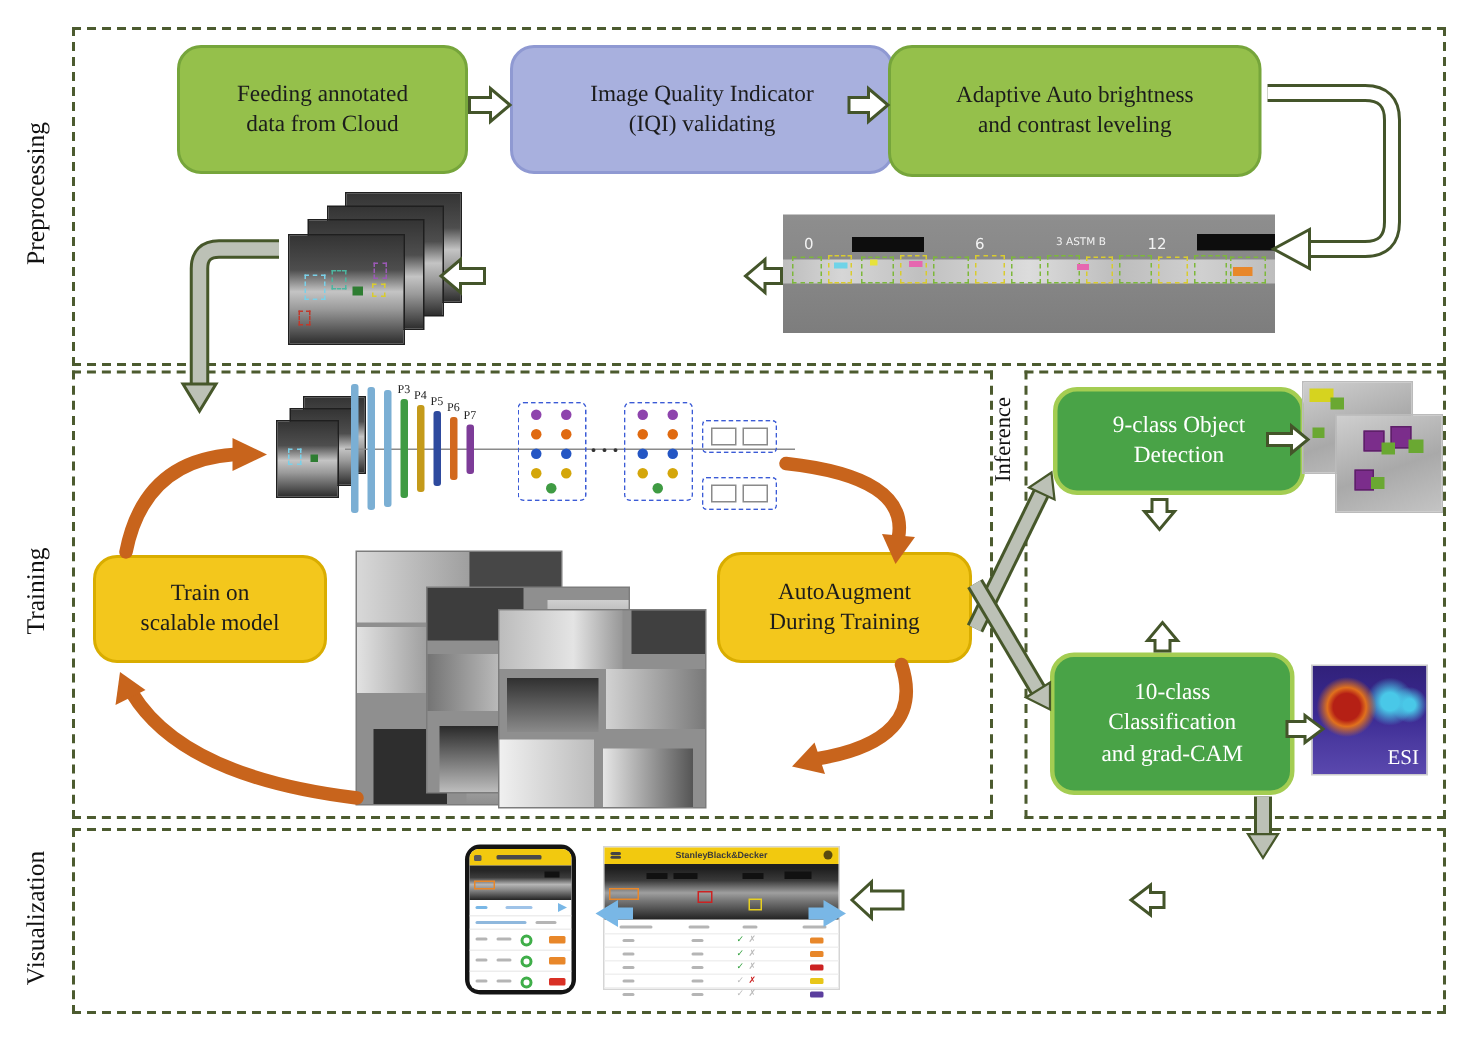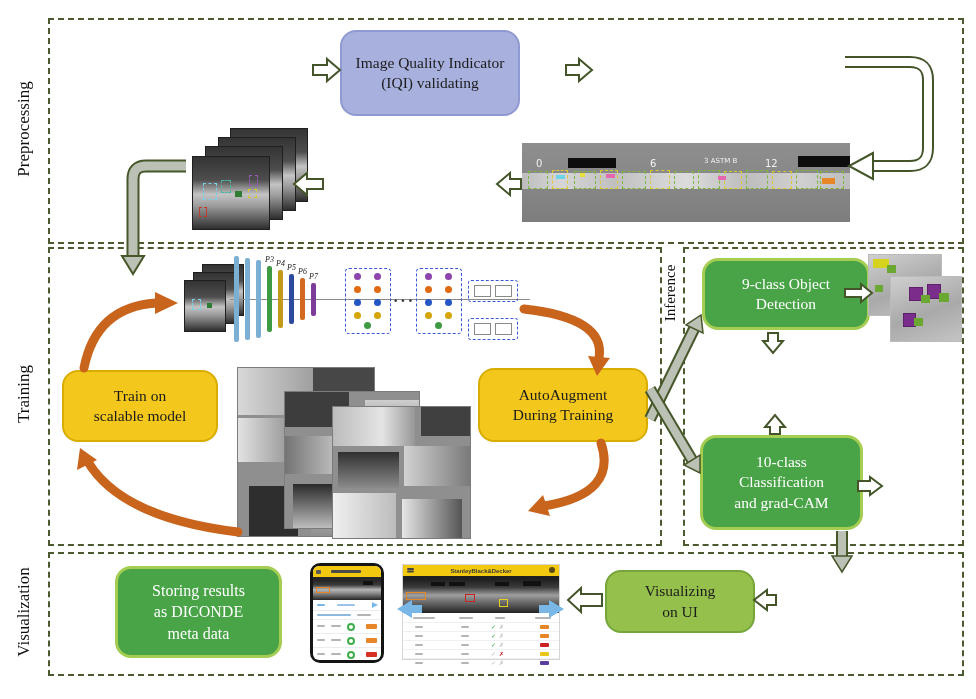--- a/index.html
+++ b/index.html
@@ -22,21 +22,21 @@
   .bar{position:absolute;background:#0d0d0d;}
   .wnum{position:absolute;font-family:"DejaVu Sans",sans-serif;font-size:10px;color:#f2f2f2;}
   .ann{position:absolute;border:1px dashed #7db83a;box-sizing:border-box;}
   .speck{position:absolute;}
   
   .slice{position:absolute;border:1px solid #1f1f1f;box-sizing:border-box;
      background:linear-gradient(180deg,#343434 0%,#4e4e4e 32%,#c4c4c4 52%,#9b9b9b 68%,#2e2e2e 100%);}
   .mark{position:absolute;border:1px dashed;box-sizing:border-box;}
   
   .nbar{position:absolute;width:5px;border-radius:2px;}
-  .plabel{position:absolute;font-size:8px;font-style:italic;color:#222;}
+  .plabel{position:absolute;font-size:8px;color:#222;}
   .bifpn{position:absolute;border:1.5px dashed #3b5bd6;border-radius:4px;}
   .dot{position:absolute;width:7px;height:7px;border-radius:50%;}
   .hgroup{position:absolute;border:1.5px dashed #3b5bd6;border-radius:3px;display:flex;align-items:center;justify-content:center;gap:4px;}
   .hconv{width:15px;height:10px;background:#fff;border:1px solid #8a8a8a;}
   
   .collage{position:absolute;background:#8f8f8f;box-shadow:0 0 0 1px #7c7c7c;}
   .cp{position:absolute;}
   
   .detimg{position:absolute;background:linear-gradient(160deg,#cfcfcf,#a9a9a9 55%,#c4c4c4);border:1px solid #bbb;}
   .dbox{position:absolute;}
@@ -71,22 +71,26 @@
   <div class="sect" style="left:48px;top:18px;width:912px;height:222px;"></div>
   <div class="sect" style="left:48px;top:247px;width:610px;height:295px;"></div>
   <div class="sect" style="left:683px;top:247px;width:277px;height:295px;"></div>
   <div class="sect" style="left:48px;top:552px;width:912px;height:120px;"></div>
 
   <div class="vlabel" style="left:24px;top:129px;">Preprocessing</div>
   <div class="vlabel" style="left:24px;top:394px;">Training</div>
   <div class="vlabel" style="left:670px;top:293px;font-size:15px;">Inference</div>
   <div class="vlabel" style="left:24px;top:612px;">Visualization</div>
 
-  <div class="box blue" style="left:340px;top:30px;width:180px;height:86px;">Image Quality Indicator
+  <div class="box green" style="left:118px;top:30px;width:194px;height:86px;">Feeding annotated
+data from Cloud</div>
+  <div class="box blue" style="left:340px;top:30px;width:256px;height:86px;">Image Quality Indicator
 (IQI) validating</div>
+  <div class="box green" style="left:592px;top:30px;width:249px;height:88px;">Adaptive Auto brightness
+and contrast leveling</div>
 
   <div class="weld">
     <div class="weld-band"></div>
     <div class="bar" style="left:46px;top:15px;width:48px;height:10px;"></div>
     <div class="bar" style="left:276px;top:13px;width:52px;height:11px;"></div>
     <span class="wnum" style="left:14px;top:15px;">0</span>
     <span class="wnum" style="left:128px;top:15px;">6</span>
     <span class="wnum" style="left:182px;top:14px;font-size:7px;">3 ASTM B</span>
     <span class="wnum" style="left:243px;top:15px;">12</span>
     <span class="ann" style="left:6px;top:28px;width:20px;height:18px;"></span>
@@ -218,26 +222,24 @@
   </div>
   <div class="detimg" style="left:890px;top:276px;width:70px;height:64px;">
     <span class="dbox" style="left:18px;top:10px;width:12px;height:12px;background:#7b2d8b;border:1px solid #5e2069;"></span>
     <span class="dbox" style="left:36px;top:7px;width:12px;height:13px;background:#7b2d8b;border:1px solid #5e2069;"></span>
     <span class="dbox" style="left:48px;top:16px;width:10px;height:9px;background:#6aa832;"></span>
     <span class="dbox" style="left:30px;top:18px;width:9px;height:8px;background:#6aa832;"></span>
     <span class="dbox" style="left:12px;top:36px;width:11px;height:12px;background:#7b2d8b;border:1px solid #5e2069;"></span>
     <span class="dbox" style="left:23px;top:41px;width:9px;height:8px;background:#6aa832;"></span>
   </div>
 
-
-  <div class="box dgreen" style="left:115px;top:566px;width:167px;height:92px;font-size:16px;">Storing results
-as DICONDE
-meta data</div>
-  <div class="box green" style="left:605px;top:570px;width:150px;height:63px;">Visualizing
-on UI</div>
+  <div class="gradcam">
+    <span class="lbl">ESI</span>
+  </div>
+
 
   <div class="phone">
     <div class="pscreen">
       <div class="phead">
         <span class="tbar" style="left:3px;top:4px;width:5px;height:4px;background:#5a5a5a;"></span>
         <span class="tbar" style="left:18px;top:4px;width:30px;height:3px;background:#4a4a4a;"></span>
       </div>
       <div class="pimg">
         <span class="speck" style="left:3px;top:10px;width:12px;height:4px;border:1px solid #e8872a;"></span>
         <span class="speck" style="left:50px;top:4px;width:10px;height:4px;background:#111;"></span>

